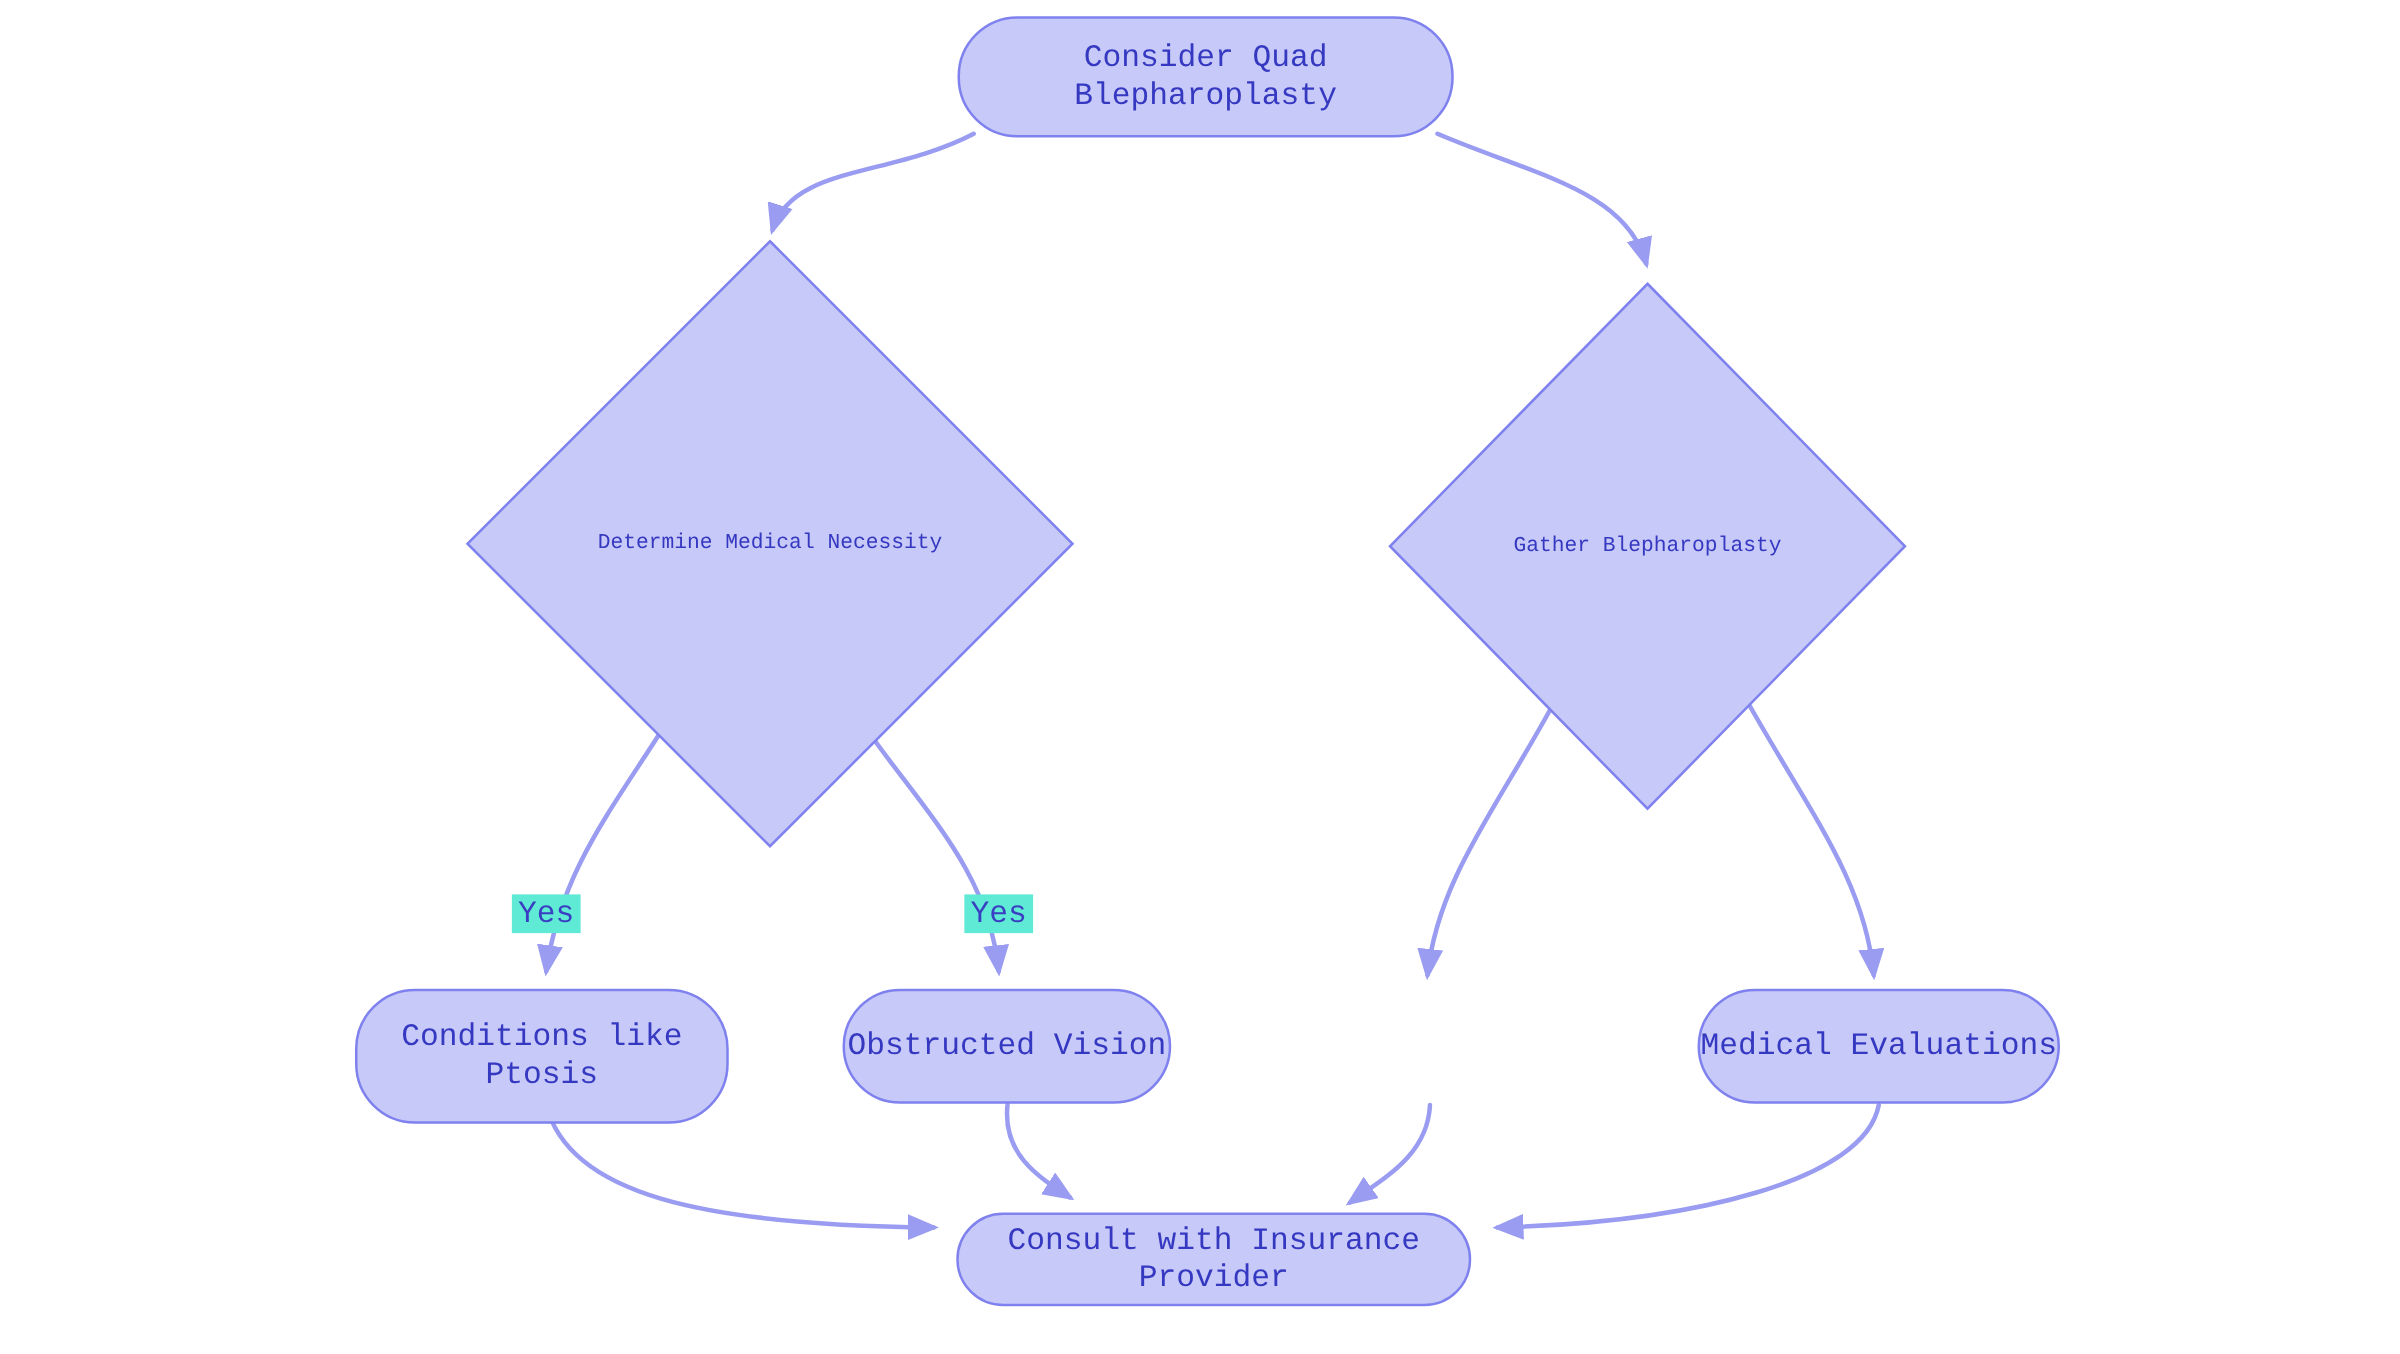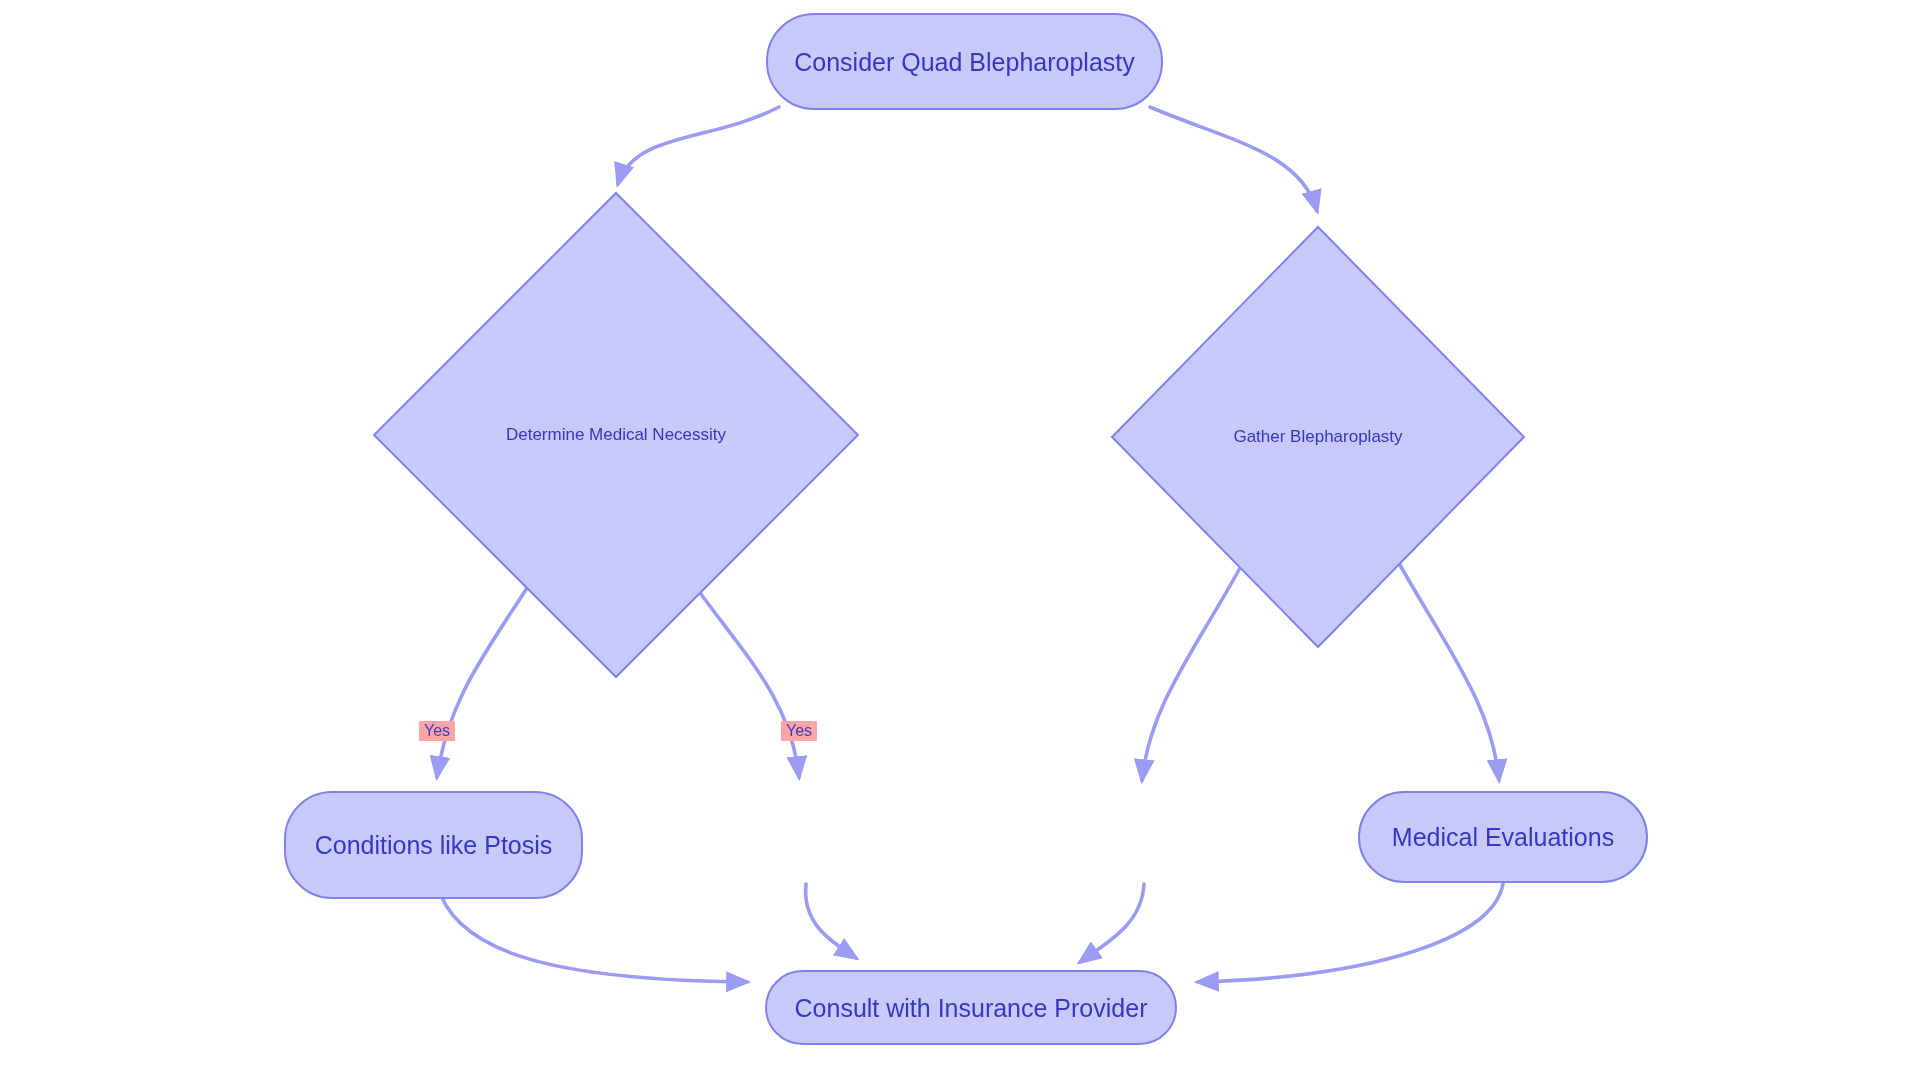--- a/index.html
+++ b/index.html
@@ -1,20 +1,20 @@
 <!DOCTYPE html>
 <html><head>
 <meta charset="utf-8">
 <style>
   html,body{margin:0;padding:0;background:#ffffff;}
   #canvas{
     position:relative;
     width:1920px;height:1083px;
     background:#ffffff;
-    font-family:Liberation Sans, sans-serif;
+    font-family:Liberation Mono, monospace;
     overflow:hidden;
   }
   #edge-layer{position:absolute;left:0;top:0;width:1920px;height:1083px;}
   .node{
     position:absolute;
     box-sizing:border-box;
     background:#c7c9f8;
     border:2px solid #7f82ee;
     display:flex;align-items:center;justify-content:center;
     color:#3538c0;
@@ -26,23 +26,23 @@
   .diamond-label{
     position:absolute;
     display:flex;align-items:center;justify-content:center;
     color:#3538c0;font-size:17px;text-align:center;
     transform:translate(-50%,-50%);
     white-space:nowrap;
   }
   .edge-label{
     position:absolute;
     transform:translate(-50%,-50%);
-    background:#fca5a5;
+    background:#5eead4;
     color:#3a3ec2;
-    font-size:16px;
+    font-size:25px;
     padding:1px 5px;
     white-space:nowrap;
   }
 </style>
 </head>
 <body>
 
 <div id="canvas">
 
   <svg id="edge-layer" viewBox="0 0 1920 1083" xmlns="http://www.w3.org/2000/svg">
@@ -72,20 +72,23 @@
   </svg>
 
   <div class="node pill" style="left:766px;top:13px;width:397px;height:97px;">
     <span>Consider Quad Blepharoplasty</span>
   </div>
 
   <div class="node pill" style="left:284px;top:791px;width:299px;height:108px;">
     <span>Conditions like Ptosis</span>
   </div>
 
+  <div class="node pill" style="left:674px;top:791px;width:263px;height:92px;">
+    <span>Obstructed Vision</span>
+  </div>
 
 
   <div class="node pill" style="left:1358px;top:791px;width:290px;height:92px;">
     <span>Medical Evaluations</span>
   </div>
 
   <div class="node pill" style="left:765px;top:970px;width:412px;height:75px;">
     <span>Consult with Insurance Provider</span>
   </div>
 

